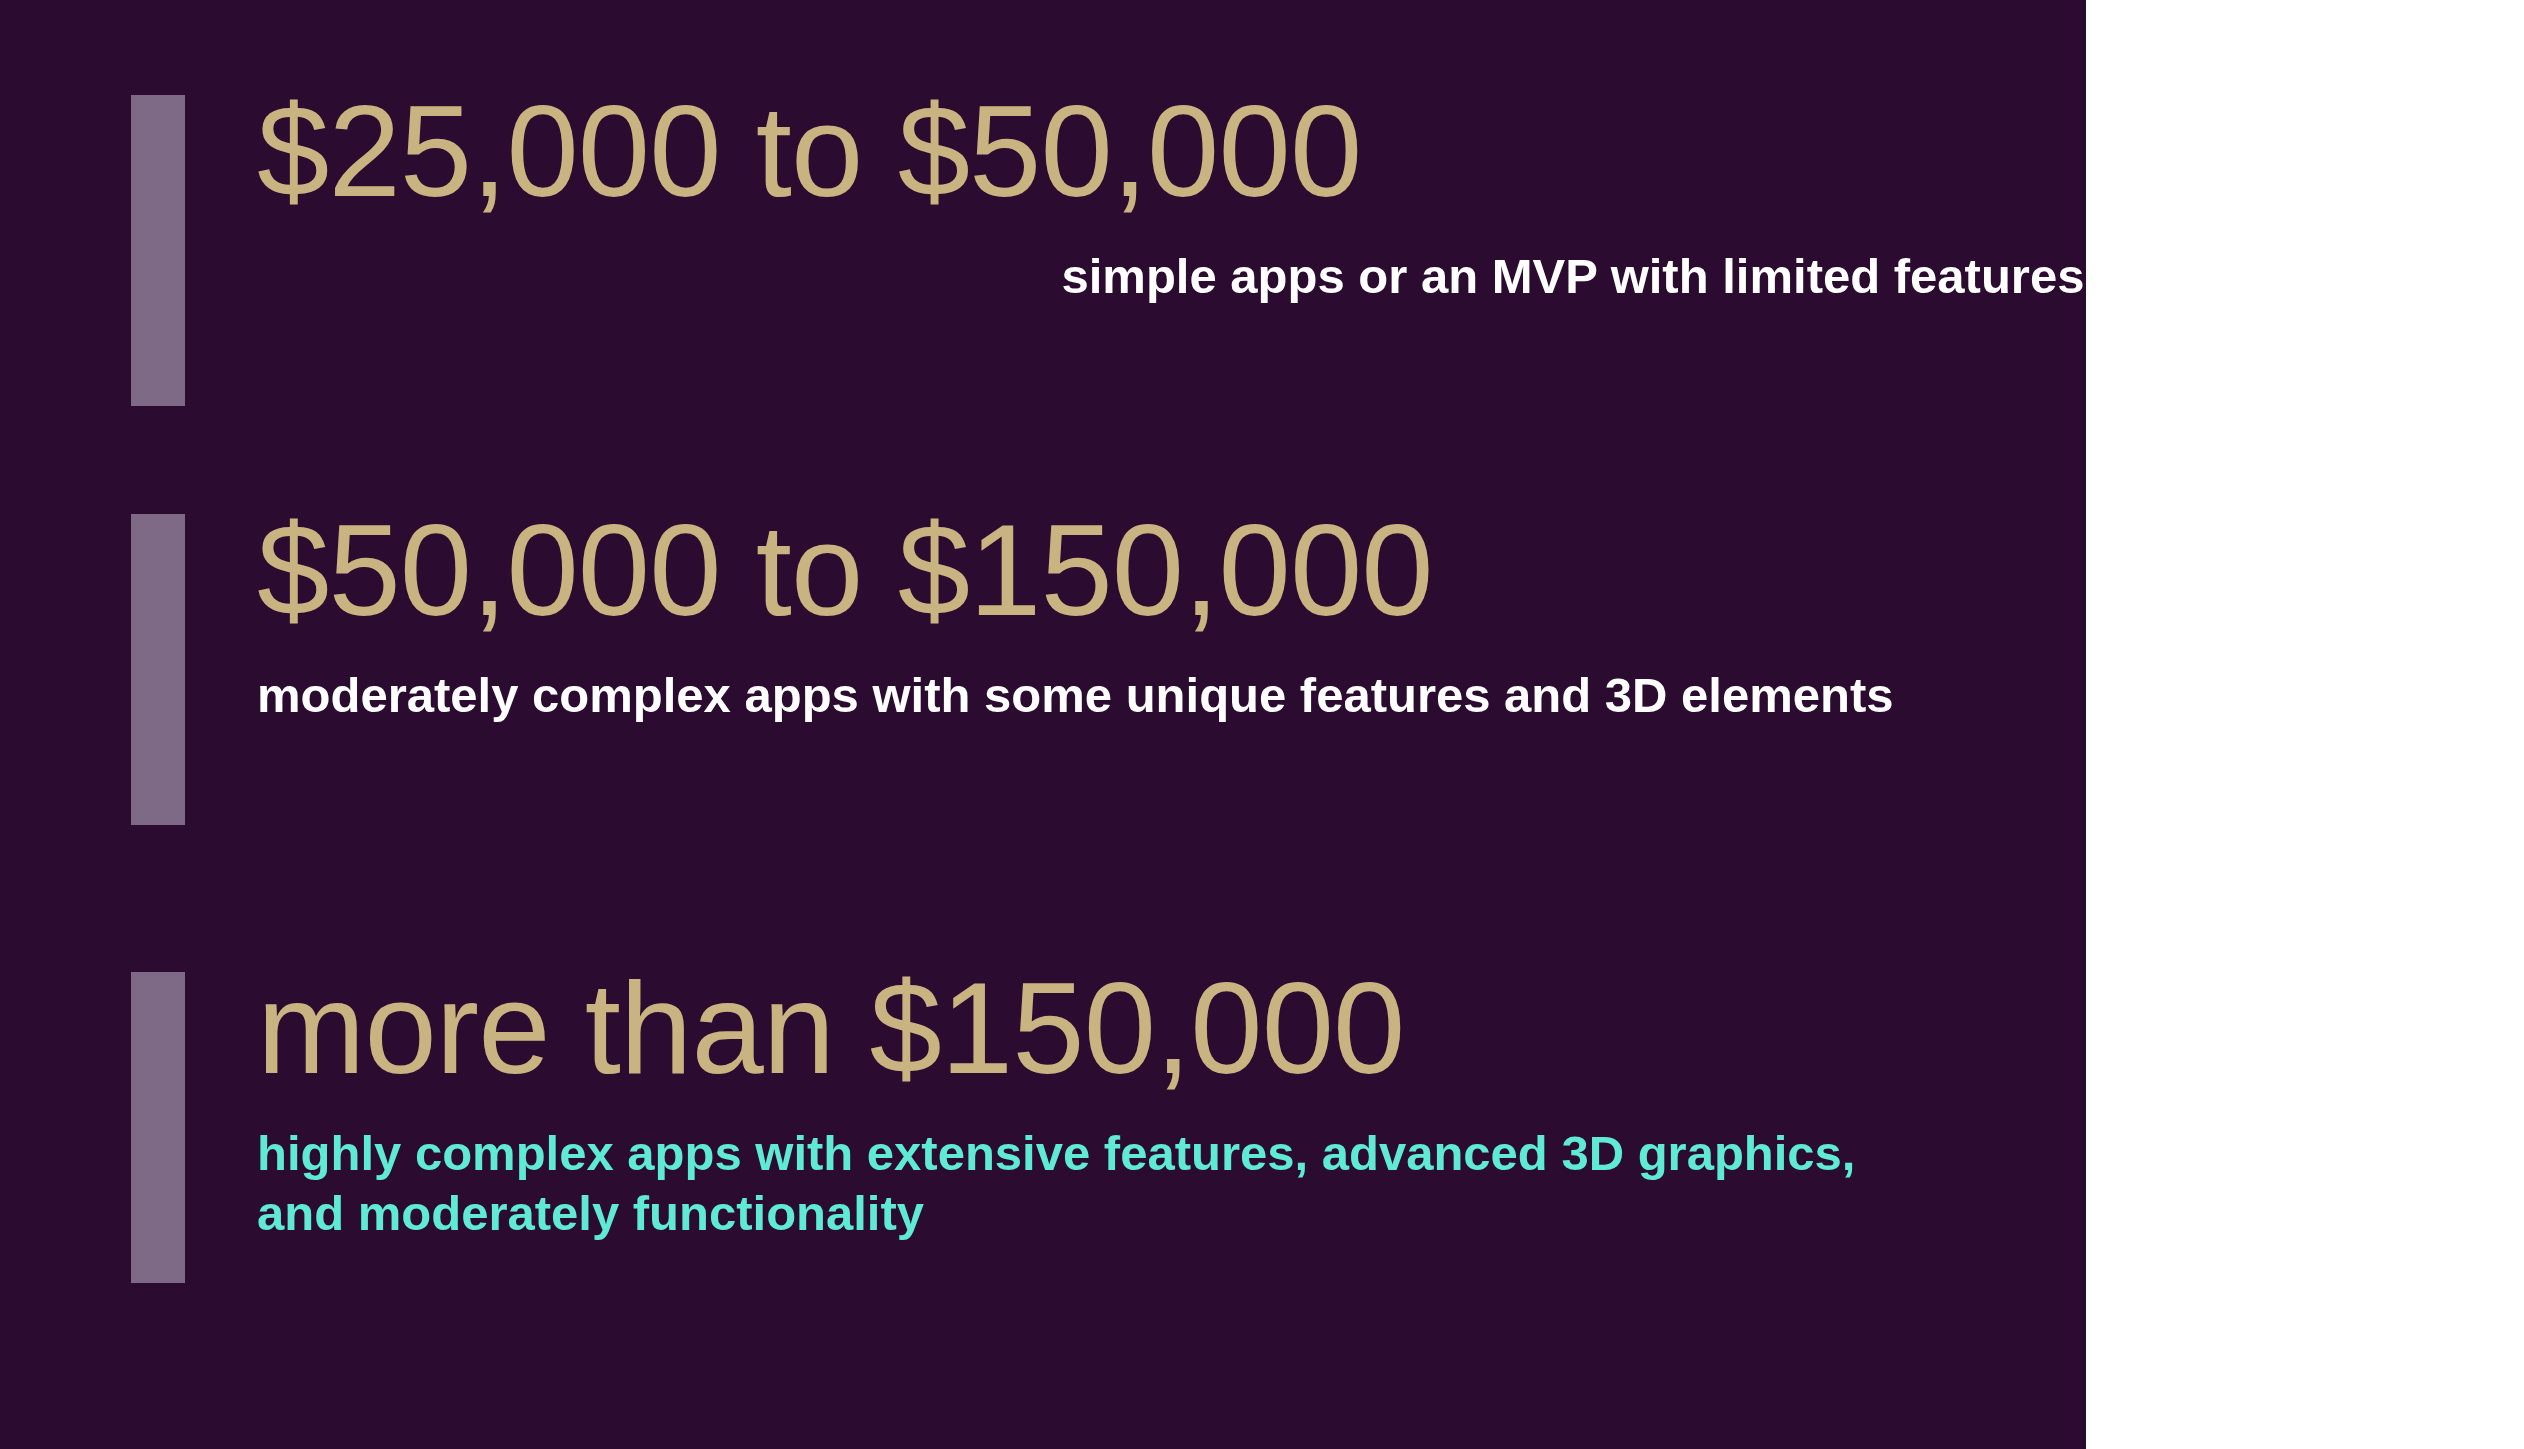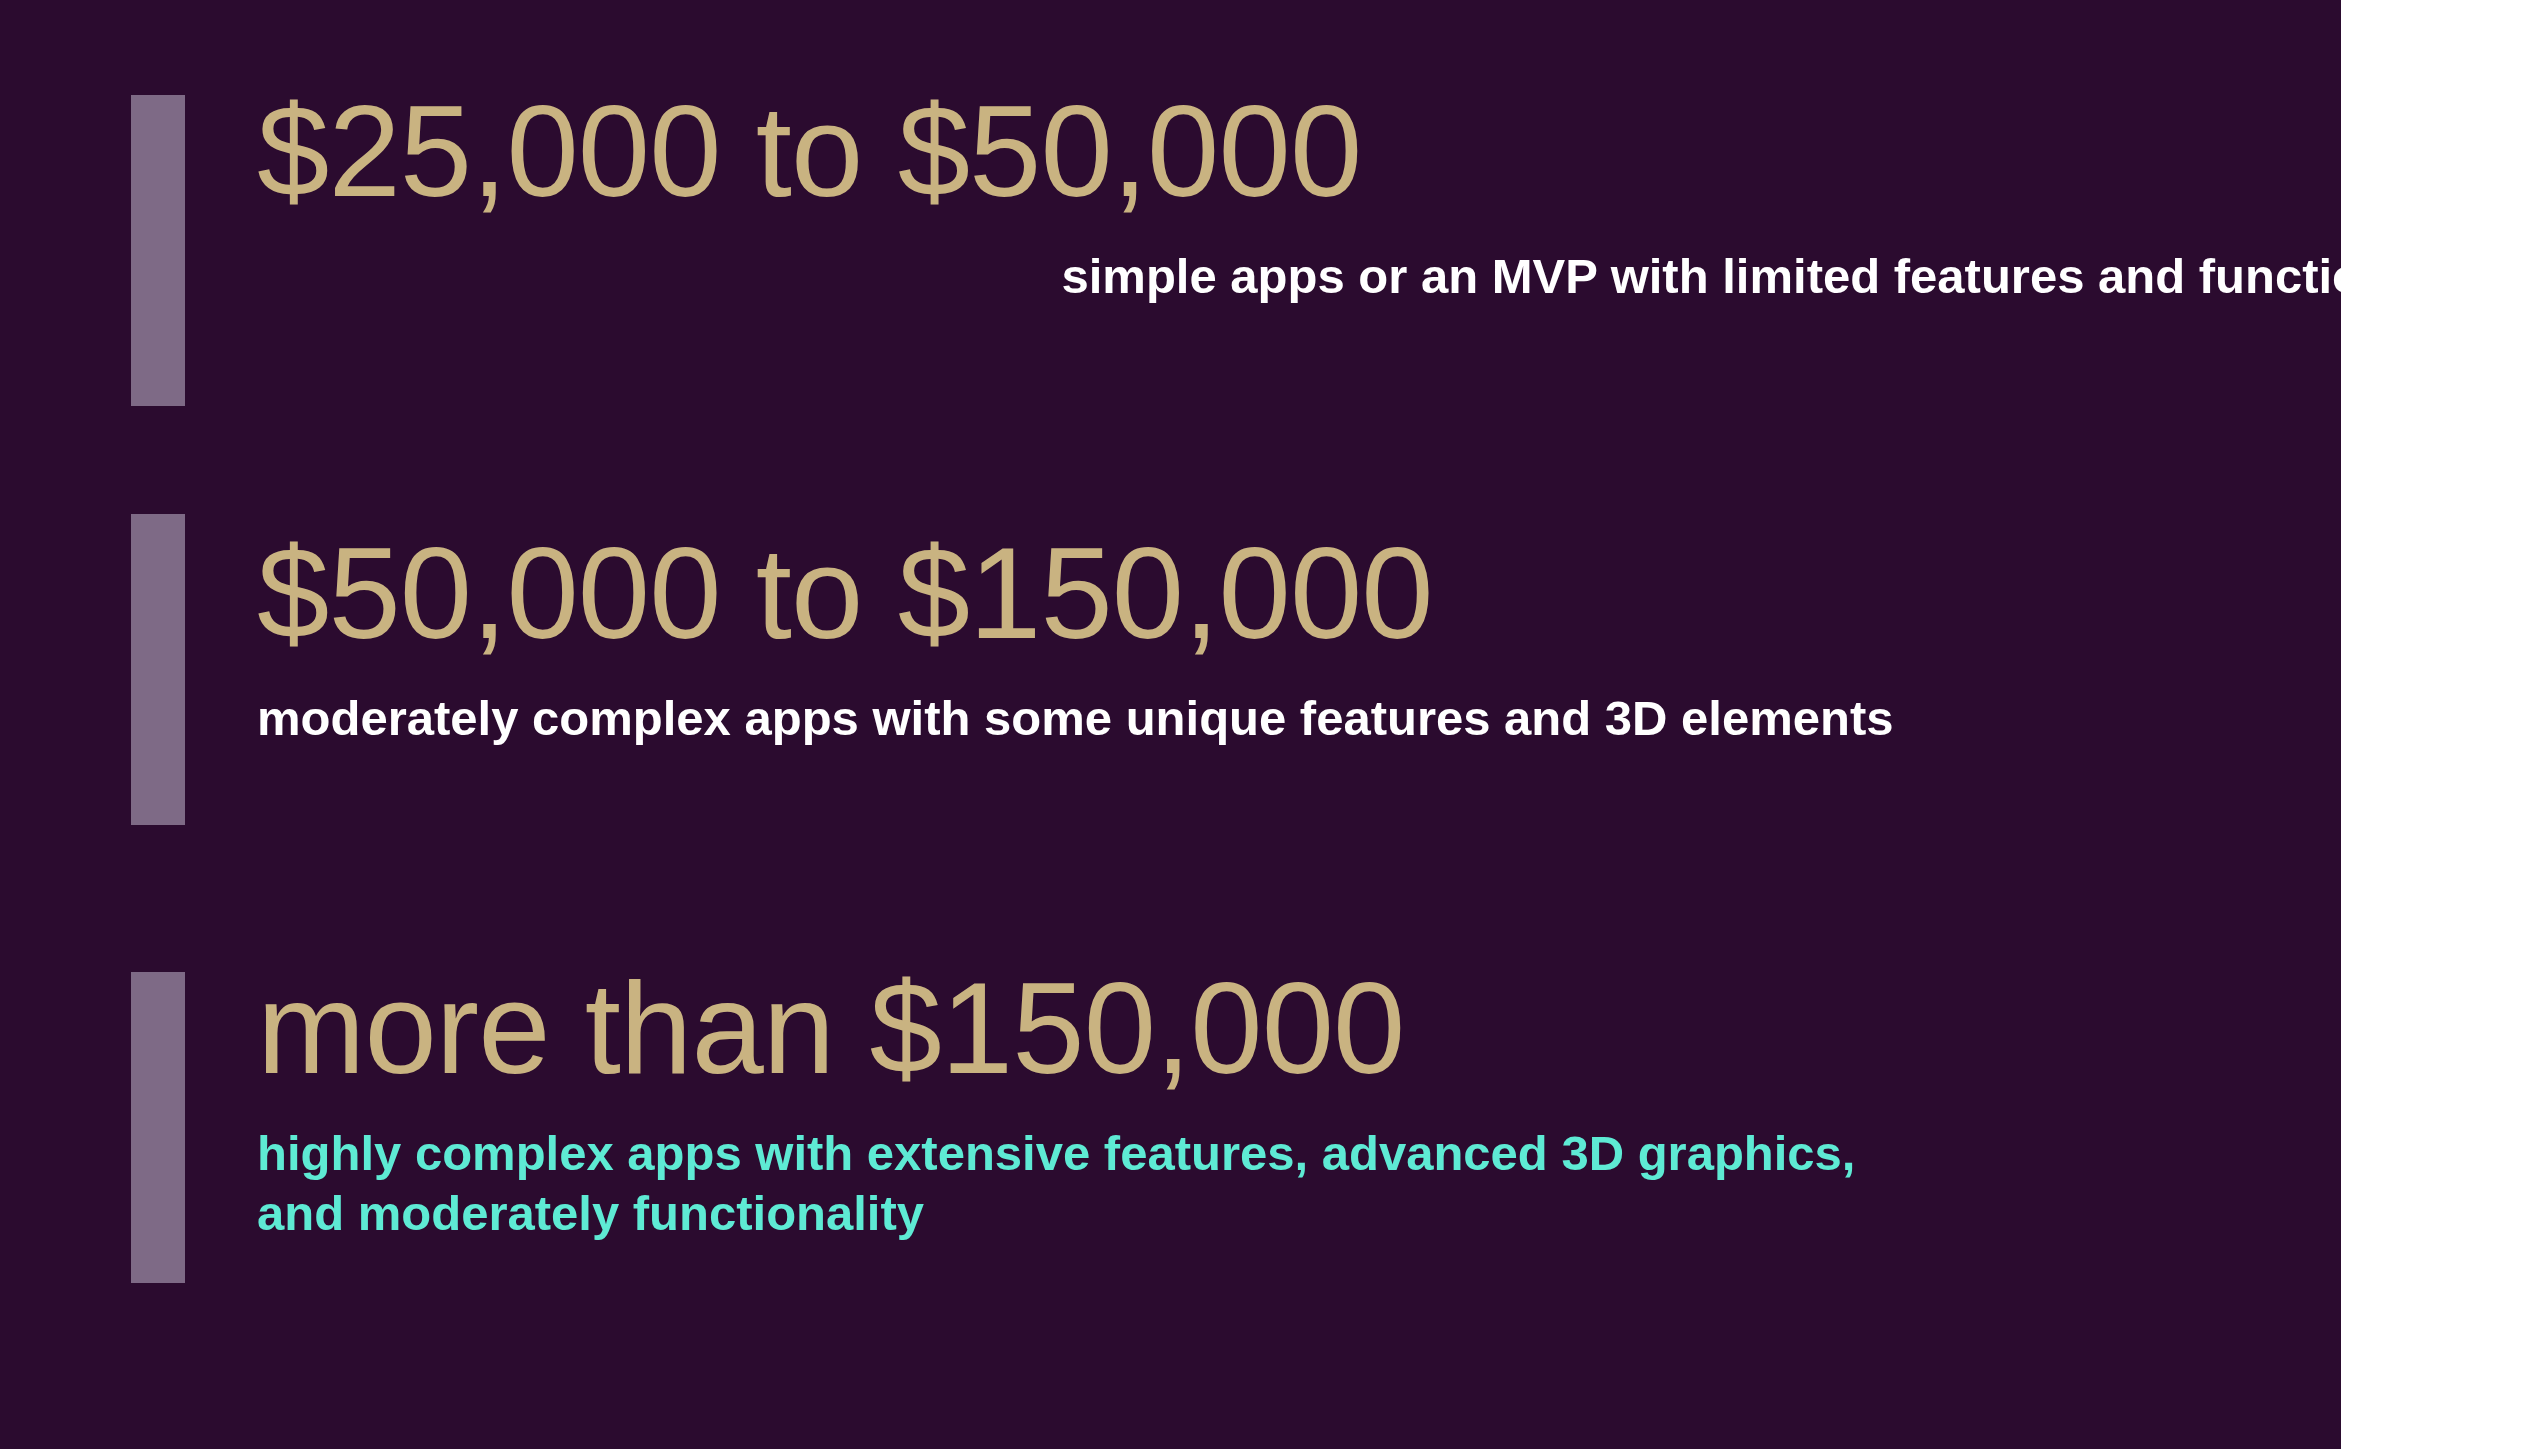--- a/index.html
+++ b/index.html
@@ -9,21 +9,21 @@
   }
   body {
     width: 2525px;
     height: 1450px;
     overflow: hidden;
     font-family: "Liberation Sans", sans-serif;
     -webkit-font-smoothing: antialiased;
   }
   #slide {
     position: relative;
-    width: 2341px;
+    width: 2086px;
     height: 1450px;
     background: #2B0B2F;
     box-sizing: border-box;
   }
   .tier {
     position: absolute;
     left: 0;
     width: 2525px;
     display: block;
   }
@@ -59,21 +59,21 @@
   
   #tier-1 { top: 0; height: 449px; }
   #tier-1 .tier-bar { top: 95px; height: 311px; left: 131px; }
   #tier-1 .tier-body { top: 86px; }
   #tier-1 .tier-heading { font-size: 130px; }
   #tier-1 .tier-sub { font-size: 49px; margin-top: 31px; text-align: right; }
 
   
   #tier-2 { top: 432px; height: 449px; }
   #tier-2 .tier-bar { top: 82px; height: 311px; left: 131px; }
-  #tier-2 .tier-body { top: 73px; margin-top: 23px; }
+  #tier-2 .tier-body { top: 73px; }
   #tier-2 .tier-heading { font-size: 130px; }
   #tier-2 .tier-sub { font-size: 49px; margin-top: 31px; }
 
   
   #tier-3 { top: 890px; height: 536px; padding-left: 12px; }
   #tier-3 .tier-bar { top: 82px; height: 311px; left: 131px; }
   #tier-3 .tier-body { top: 73px; }
   #tier-3 .tier-heading { font-size: 130px; }
   #tier-3 .tier-sub { font-size: 49px; margin-top: 31px; }
   #tier-3 .tier-sub-line2 { display: block; }

